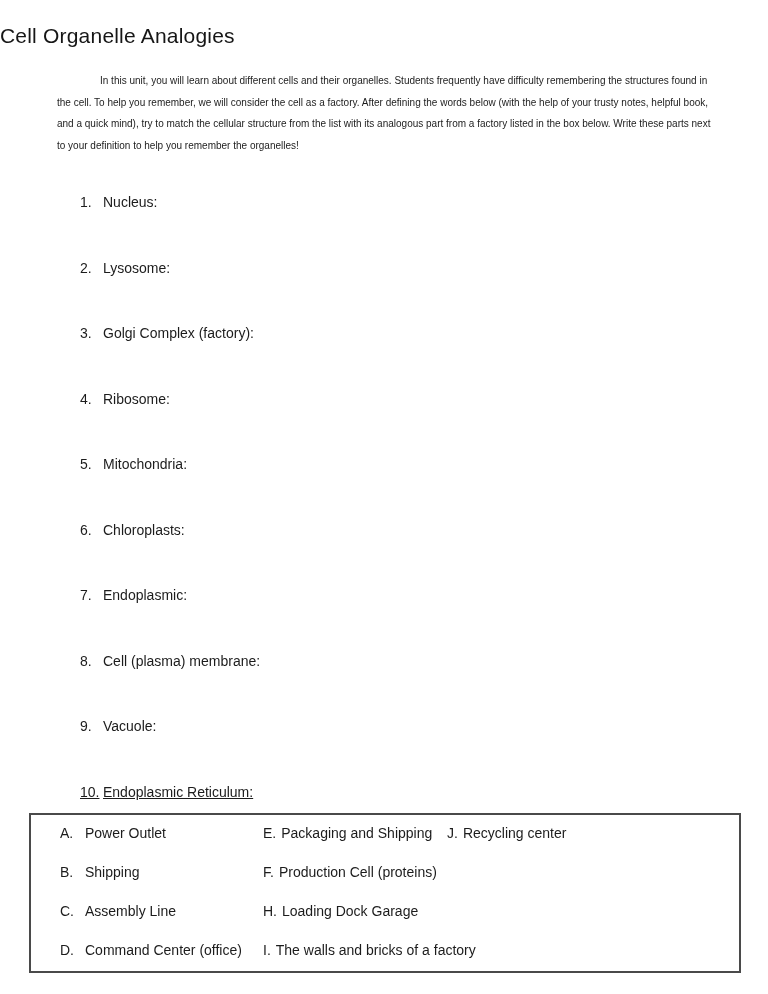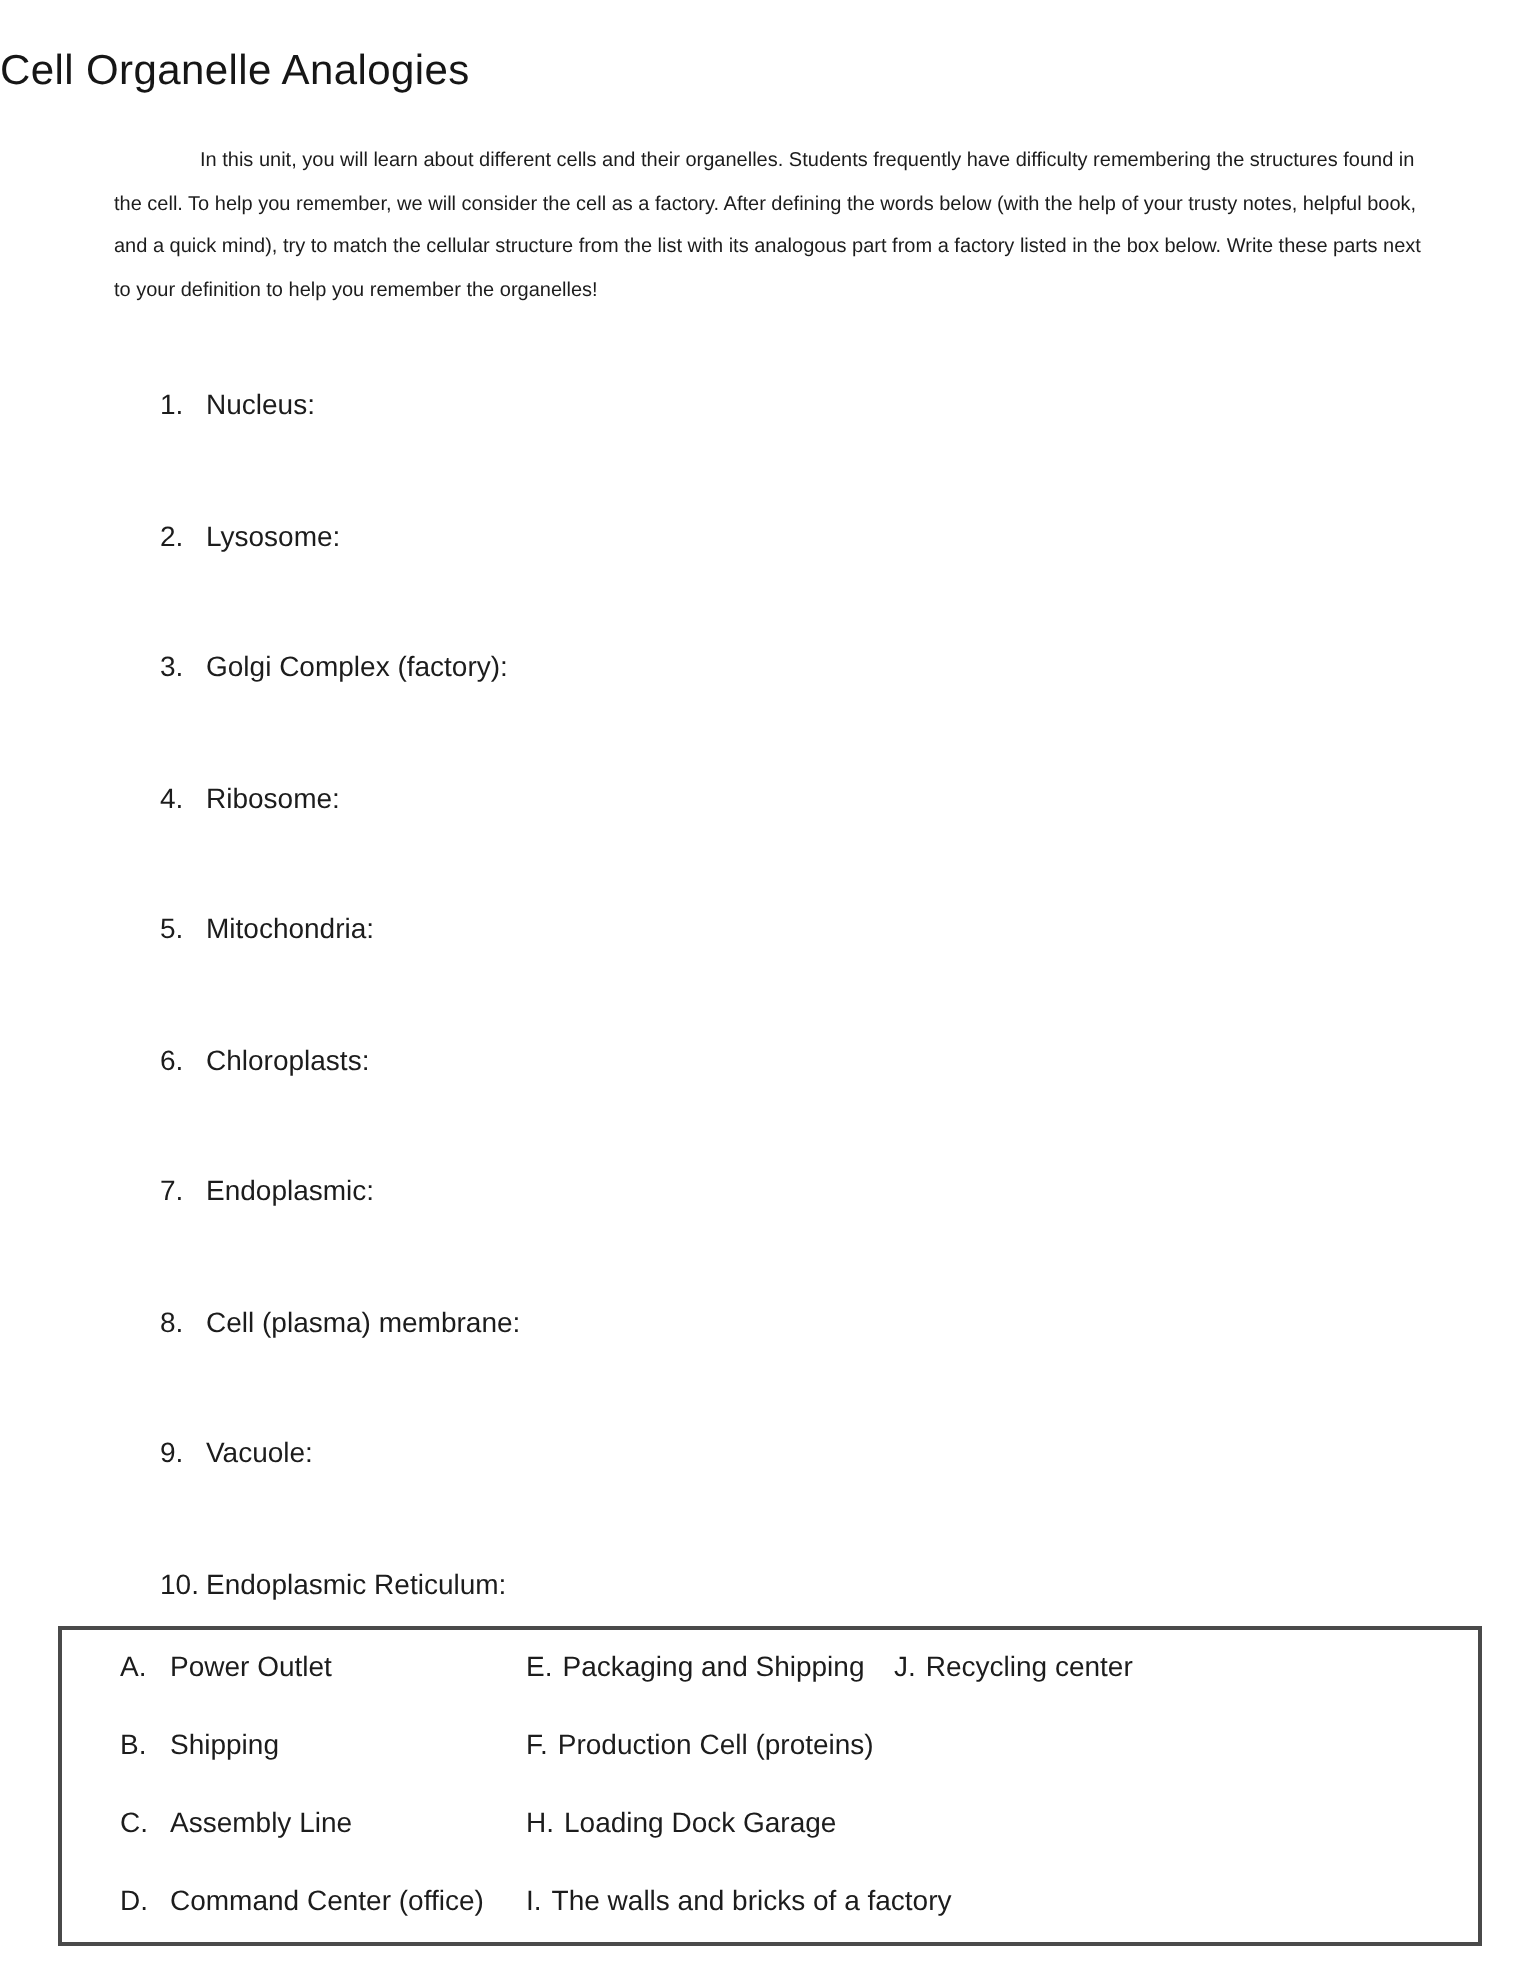--- a/index.html
+++ b/index.html
@@ -45,20 +45,21 @@
   }
   .org-item {
     display: flex;
     align-items: baseline;
     line-height: 21.5px;
     font-size: 14px;
     margin-bottom: 44px;
   }
   .org-item:last-child {
     margin-bottom: 0;
+    text-decoration: underline;
   }
   .org-num {
     min-width: 23px;
     flex: 0 0 auto;
   }
   .answer-box {
     position: absolute;
     top: 813px;
     left: 29px;
     width: 712px;

